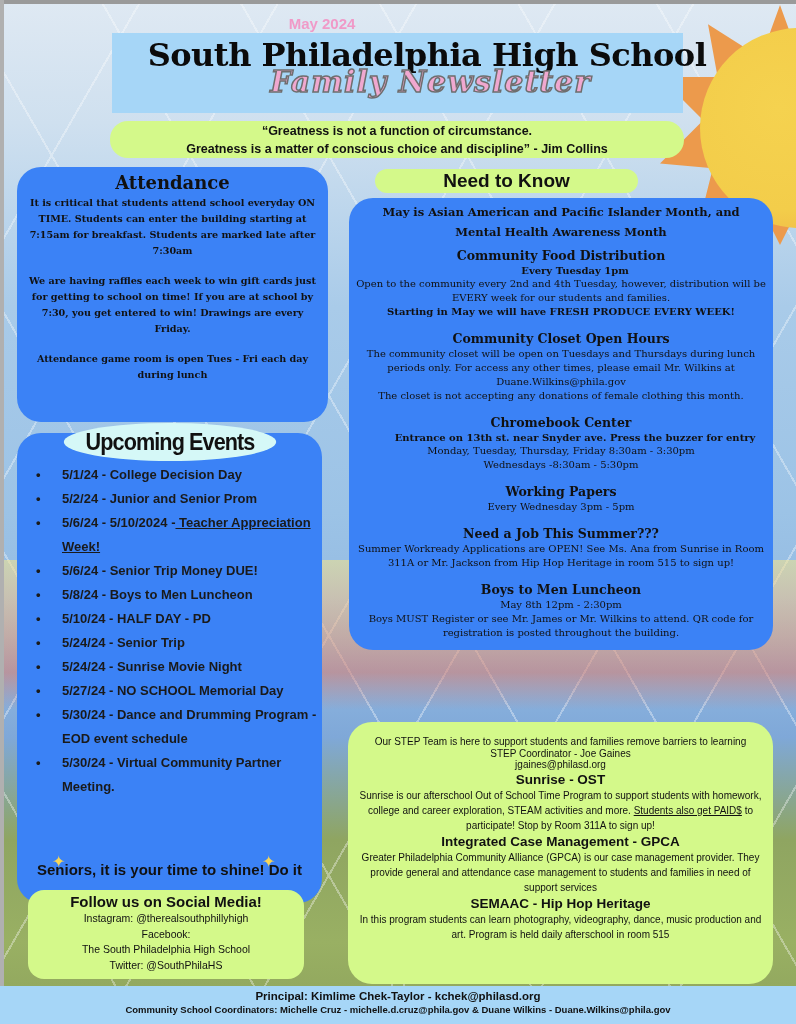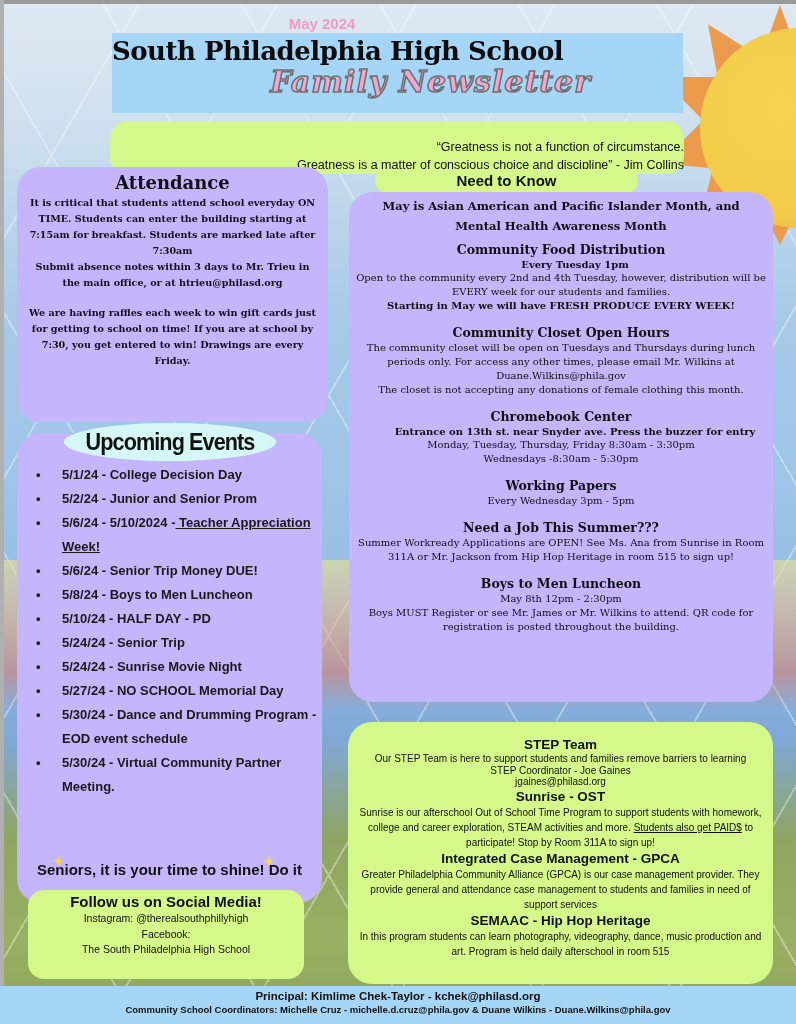--- a/index.html
+++ b/index.html
@@ -38,35 +38,35 @@
   }
 
   .month {
     position:absolute; left:0; width:644px; top:15px; text-align:center;
     font-weight:bold; font-size:15px; color:#f09ac8;
   }
   .title-box {
     position:absolute; left:112px; top:33px; width:571px; height:80px; background:#a6d6f7;
   }
   .title {
-    position:absolute; left:112px; width:630px; top:36px; 
-    font-family:"DejaVu Serif", serif; font-weight:bold; font-size:26px; letter-spacing:-0.5px; color:#0b0b0b;
+    position:absolute; left:112px; width:630px; top:36px; text-align:center;
+    font-family:"DejaVu Serif", serif; font-weight:bold; font-size:32px; letter-spacing:-0.5px; color:#0b0b0b;
   }
   .subtitle {
     position:absolute; left:112px; width:479px; top:64px; text-align:right;
     font-family:"DejaVu Serif", serif; font-style:italic; font-weight:bold; font-size:30px;
     color:#f0a8d0; -webkit-text-stroke:1.5px #6e6e6e; letter-spacing:1px;
   }
   .quote {
     position:absolute; left:110px; top:121px; width:574px; height:36px;
-    background:#d4f98a; border-radius:18px; text-align:right;
-    font-weight:normal; font-size:12.5px; line-height:18px; padding-top:17px;
-  }
-
-  .card-pink { background:#c4b5fd; border-radius:24px; position:absolute; }
+    background:#d4f98a; border-radius:18px; text-align:center;
+    font-weight:bold; font-size:12.5px; line-height:18px; padding-top:1px;
+  }
+
+  .card-pink { background:#3b82f6; border-radius:24px; position:absolute; }
   .card-green { background:#d4f98a; border-radius:24px; position:absolute; }
 
   .serif { font-family:"DejaVu Serif", "Liberation Serif", serif; }
 
   
   .attendance { left:17px; top:167px; width:311px; height:255px; }
   .attendance h2 { margin:5px 0 2px; text-align:center; font-size:18px; }
   .attendance p { margin:0 10px; text-align:center; font-size:9.6px; font-weight:bold; line-height:16px; }
   .attendance p.gap { margin-top:14px; }
 
@@ -87,23 +87,23 @@
   }
   .sparkle { position:absolute; color:#f6d65a; font-size:16px; z-index:2; }
 
   .social { left:28px; top:890px; width:276px; height:89px; z-index:2; border-radius:16px; }
   .social h3 { margin:3px 0 1px; text-align:center; font-size:15px; font-weight:bold; }
   .social p { margin:0; text-align:center; font-size:10.5px; line-height:15.5px; }
 
   
   .ntk-pill {
     position:absolute; left:375px; top:169px; width:263px; height:24px; background:#d4f98a;
-    border-radius:12px; text-align:center; font-weight:bold; font-size:15px; line-height:24px;
-  }
-  .ntk { left:349px; top:192px; width:424px; height:510px; }
+    border-radius:12px; text-align:center; font-weight:bold; font-size:19px; line-height:24px;
+  }
+  .ntk { left:349px; top:198px; width:424px; height:452px; }
   .ntk .sec { text-align:center; }
   .ntk h4 { margin:0; font-size:12.5px; font-weight:bold; line-height:16px; }
   .ntk .lead { font-size:11.5px; font-weight:bold; line-height:20px; margin-top:2px; }
   .ntk .sub { font-size:10px; font-weight:bold; line-height:13px;margin-left:28px; }
   .ntk .body { font-size:10px; line-height:14px; margin:0 6px; }
   .ntk .bodyb { font-size:10px; line-height:14px; font-weight:bold; }
   .ntk .gap { height:12px; }
 
   
   .step { left:348px; top:722px; width:425px; height:262px; font-family:"Liberation Sans", sans-serif; }
@@ -136,22 +136,22 @@
 <div class="title">South Philadelphia High School</div>
 <div class="subtitle">Family Newsletter</div>
 <div class="quote">
   <div>“Greatness is not a function of circumstance.</div>
   <div>Greatness is a matter of conscious choice and discipline” - Jim Collins</div>
 </div>
 
 <div class="card-pink attendance serif">
   <h2 class="serif">Attendance</h2>
   <p>It is critical that students attend school everyday ON TIME. Students can enter the building starting at 7:15am for breakfast. Students are marked late after 7:30am</p>
-  <p>Submit absence notes within 3 days to Mr. Trieu in the main office, or at htrieu@philasd.org</p>
   <p class="gap">We are having raffles each week to win gift cards just for getting to school on time! If you are at school by 7:30, you get entered to win! Drawings are every Friday.</p>
+  <p class="gap">Attendance game room is open Tues - Fri each day during lunch</p>
 </div>
 
 <div class="card-pink events">
   <ul>
     <li>5/1/24 - College Decision Day</li>
     <li>5/2/24 - Junior and Senior Prom</li>
     <li><span>5/6/24 - 5/10/2024 -</span><span class="u"> Teacher Appreciation Week!</span></li>
     <li>5/6/24 - Senior Trip Money DUE!</li>
     <li> 5/8/24 - Boys to Men Luncheon</li>
     <li>5/10/24 - HALF DAY - PD</li>
@@ -165,20 +165,21 @@
 <div class="events-pill">Upcoming Events</div>
 <div class="shine">Seniors, it is your time to shine! Do it Brightly</div>
 <span class="sparkle" style="left:52px; top:852px;">✦</span>
 <span class="sparkle" style="left:262px; top:852px;">✦</span>
 
 <div class="card-green social">
   <h3>Follow us on Social Media!</h3>
   <p>Instagram: @therealsouthphillyhigh</p>
   <p>Facebook:</p>
   <p>The South Philadelphia High School</p>
+  <p>Twitter: @SouthPhilaHS</p>
 </div>
 
 <div class="ntk-pill">Need to Know</div>
 <div class="card-pink ntk serif">
   <div class="sec lead" style="margin:4px 14px 6px;">May is Asian American and Pacific Islander Month, and Mental Health Awareness Month</div>
 
   <div class="sec">
     <h4>Community Food Distribution</h4>
     <div class="sub">Every Tuesday 1pm</div>
     <div class="body">Open to the community every 2nd and 4th Tuesday, however, distribution will be EVERY week for our students and families.</div>
@@ -210,21 +211,20 @@
   <div class="gap"></div>
   <div class="sec">
     <h4>Boys to Men Luncheon</h4>
     <div class="body">May 8th 12pm - 2:30pm</div>
     <div class="body">Boys MUST Register or see Mr. James or Mr. Wilkins to attend. QR code for registration is posted throughout the building.</div>
   </div>
 </div>
 
 <div class="card-green step">
   <div class="sec" style="margin-top:14px;">
-    <h4>STEP Team</h4>
     <p>Our STEP Team is here to support students and families remove barriers to learning</p>
     <p>STEP Coordinator - Joe Gaines</p>
     <p>jgaines@philasd.org</p>
   </div>
   <div class="sec">
     <h4>Sunrise - OST</h4>
     <p class="lh"><span>Sunrise is our afterschool Out of School Time Program to support students with homework, college and career exploration, STEAM activities and more. </span><span class="u">Students also get PAID$</span><span> to participate! Stop by Room 311A to sign up!</span></p>
   </div>
   <div class="sec">
     <h4>Integrated Case Management - GPCA</h4>

